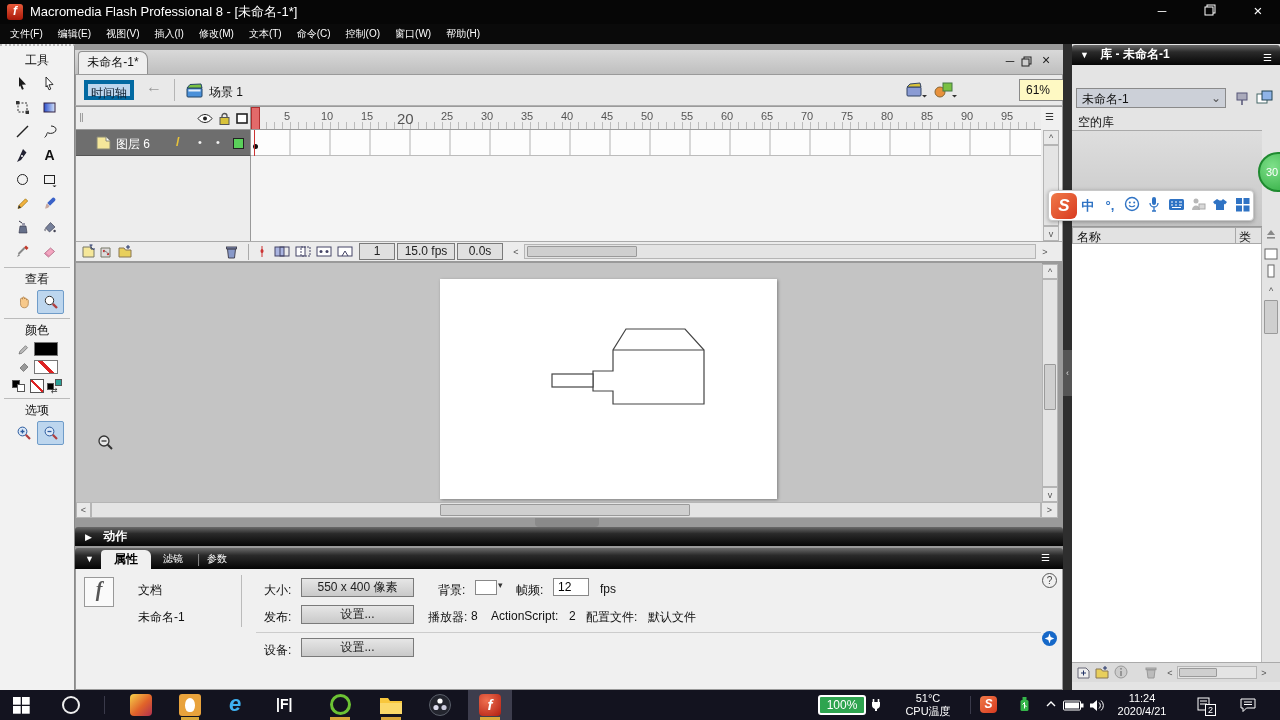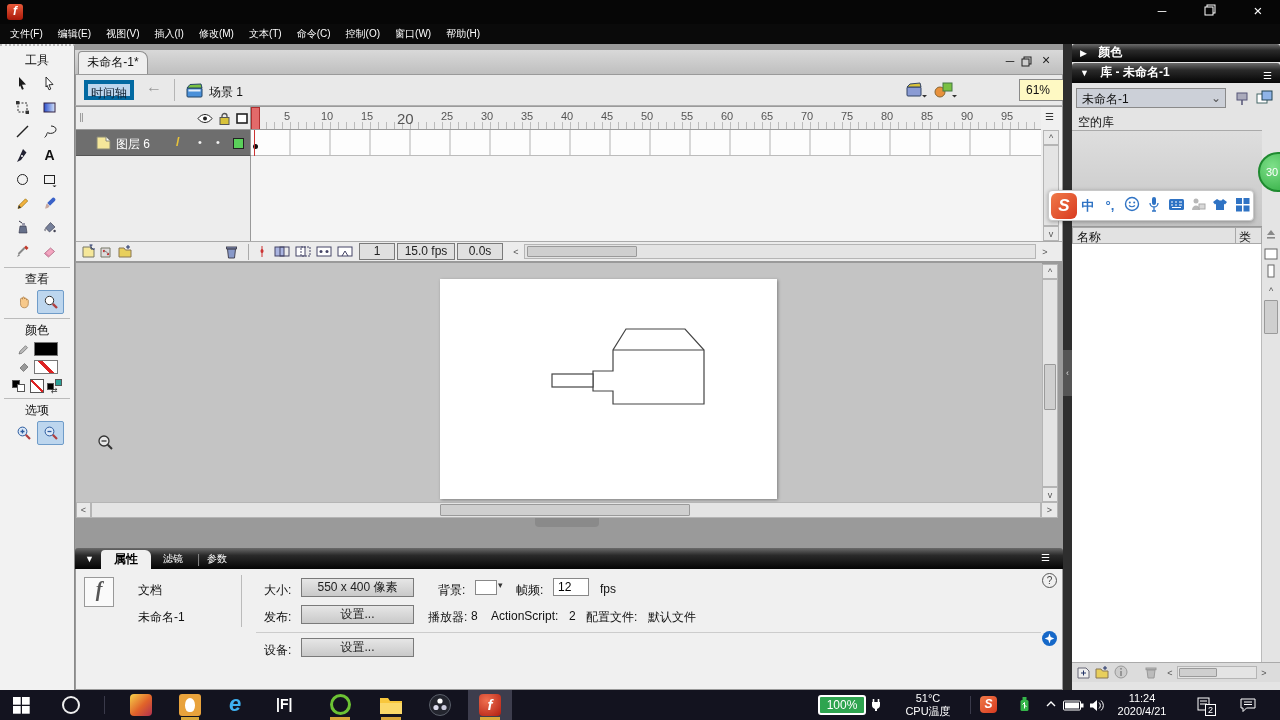--- a/index.html
+++ b/index.html
@@ -20,20 +20,21 @@
 .runind{position:absolute;bottom:0;height:3px;background:#d8a63a}
 .sgicon{width:22px;text-align:center;color:#2f73c4;font-size:13px;font-weight:bold}
 </style>
 </head>
 <body>
 
 <div id="root">
 
   <div class="abs" style="left:0;top:0;width:1280px;height:24px;background:#060606;display:flex;align-items:center">
     <span class="abs" style="left:7px;top:4px;width:16px;height:16px;background:linear-gradient(#e85a3a,#a81808);border-radius:3px;color:#fff;font-weight:bold;font-style:italic;text-align:center;line-height:15px;font-size:12px">f</span>
+    <span class="wlbl" style="margin-left:30px;font-size:13px">Macromedia Flash Professional 8 - [未命名-1*]</span>
     <span class="abs" style="left:1140px;top:0;width:44px;height:24px;text-align:center;color:#fff;line-height:22px">─</span>
     <span class="abs" style="left:1188px;top:4px;width:44px;height:18px;text-align:center">
       <svg width="12" height="12">
           <rect x="3" y="1" width="8" height="8" fill="none" stroke="#fff"></rect>
           <rect x="1" y="3" width="8" height="8" fill="#060606" stroke="#fff"></rect>
         </svg>
     </span>
     <span class="abs" style="left:1236px;top:0;width:44px;height:24px;text-align:center;color:#fff;font-size:15px;line-height:22px">×</span>
   </div>
 
@@ -391,20 +392,24 @@
       </div>
     <div class="abs sar" style="left:967px;top:443px;width:16px;height:15px">v</div>
 
     <div class="abs sar" style="left:1px;top:458px;width:15px;height:16px">&lt;</div>
     <div class="abs sb" style="left:16px;top:458px;width:950px;height:16px">
         <div class="sbt" style="position:absolute;left:348px;top:1px;width:250px;height:12px"></div>
       </div>
     <div class="abs sar" style="left:966px;top:458px;width:17px;height:16px">&gt;</div>
     <div class="abs" style="left:460px;top:474px;width:64px;height:9px;background:#8a8a8a;border-radius:0 0 4px 4px"></div>
 
+    <div class="abs hdrbar" style="left:0;top:483px;width:988px;height:19px;line-height:18px;border-radius:3px 3px 0 0">
+      <span style="margin-left:10px;font-size:9px">▶</span>
+      <span style="margin-left:8px;font-weight:bold">动作</span>
+    </div>
 
     <div class="abs hdrbar" style="left:0;top:504px;width:988px;height:21px;border-radius:3px 3px 0 0">
       <span style="position:absolute;left:10px;top:6px;font-size:9px">▼</span>
       <div class="abs" style="left:26px;top:2px;width:50px;height:19px;background:#f0f0f0;color:#000;border-radius:4px 6px 0 0;text-align:center;line-height:18px"><span style="font-weight:bold">属性</span></div>
       <span class="abs wlbl" style="left:88px;top:4px">滤镜</span>
       <span class="abs" style="left:122px;top:4px;color:#888">|</span>
       <span class="abs wlbl" style="left:132px;top:4px">参数</span>
       <span class="abs" style="left:966px;top:4px;font-size:10px">☰</span>
     </div>
     <div class="abs" style="left:0;top:525px;width:988px;height:121px;background:#f0f0f0;border:1px solid #9a9a9a;border-top:none">
@@ -439,24 +444,20 @@
       <span class="abs" style="left:966px;top:62px;width:15px;height:15px;background:#1668c8;border-radius:50%;display:inline-block"><svg width="15" height="15">
             <path d="M7.5 2.5l1.2 3.6 3.6 1.4-3.6 1.4-1.2 3.6-1.2-3.6-3.6-1.4 3.6-1.4z" fill="#fff"></path>
           </svg></span>
     </div>
   </div>
 
   <div class="abs" style="left:1063px;top:44px;width:9px;height:646px;background:#2e2e2e">
     <div style="position:absolute;left:0;top:306px;width:9px;height:46px;background:#555;color:#ddd;font-size:9px;text-align:center;line-height:46px">‹</div>
   </div>
   <div class="abs" style="left:1072px;top:44px;width:208px;height:646px;background:#e4e4e4">
-    <div class="hdrbar" style="height:18px;line-height:17px;border-radius:3px 3px 0 0">
-      <span style="margin-left:8px;font-size:9px">▶</span>
-      <span style="margin-left:8px;font-weight:bold">颜色</span>
-    </div>
     <div class="hdrbar" style="height:20px;line-height:19px;margin-top:1px;border-radius:3px 3px 0 0;position:relative">
       <span style="margin-left:8px;font-size:9px">▼</span>
       <span style="margin-left:8px;font-weight:bold">库 - 未命名-1</span>
       <span style="position:absolute;right:8px;top:3px;font-size:10px">☰</span>
     </div>
 
     <div class="abs" style="left:4px;top:44px;width:150px;height:20px;background:#ccd0d8;border:1px solid #8a8a8a">
       <span style="position:absolute;left:5px;top:2px">未命名-1</span>
       <span style="position:absolute;right:4px;top:2px;color:#555">⌄</span>
     </div>

